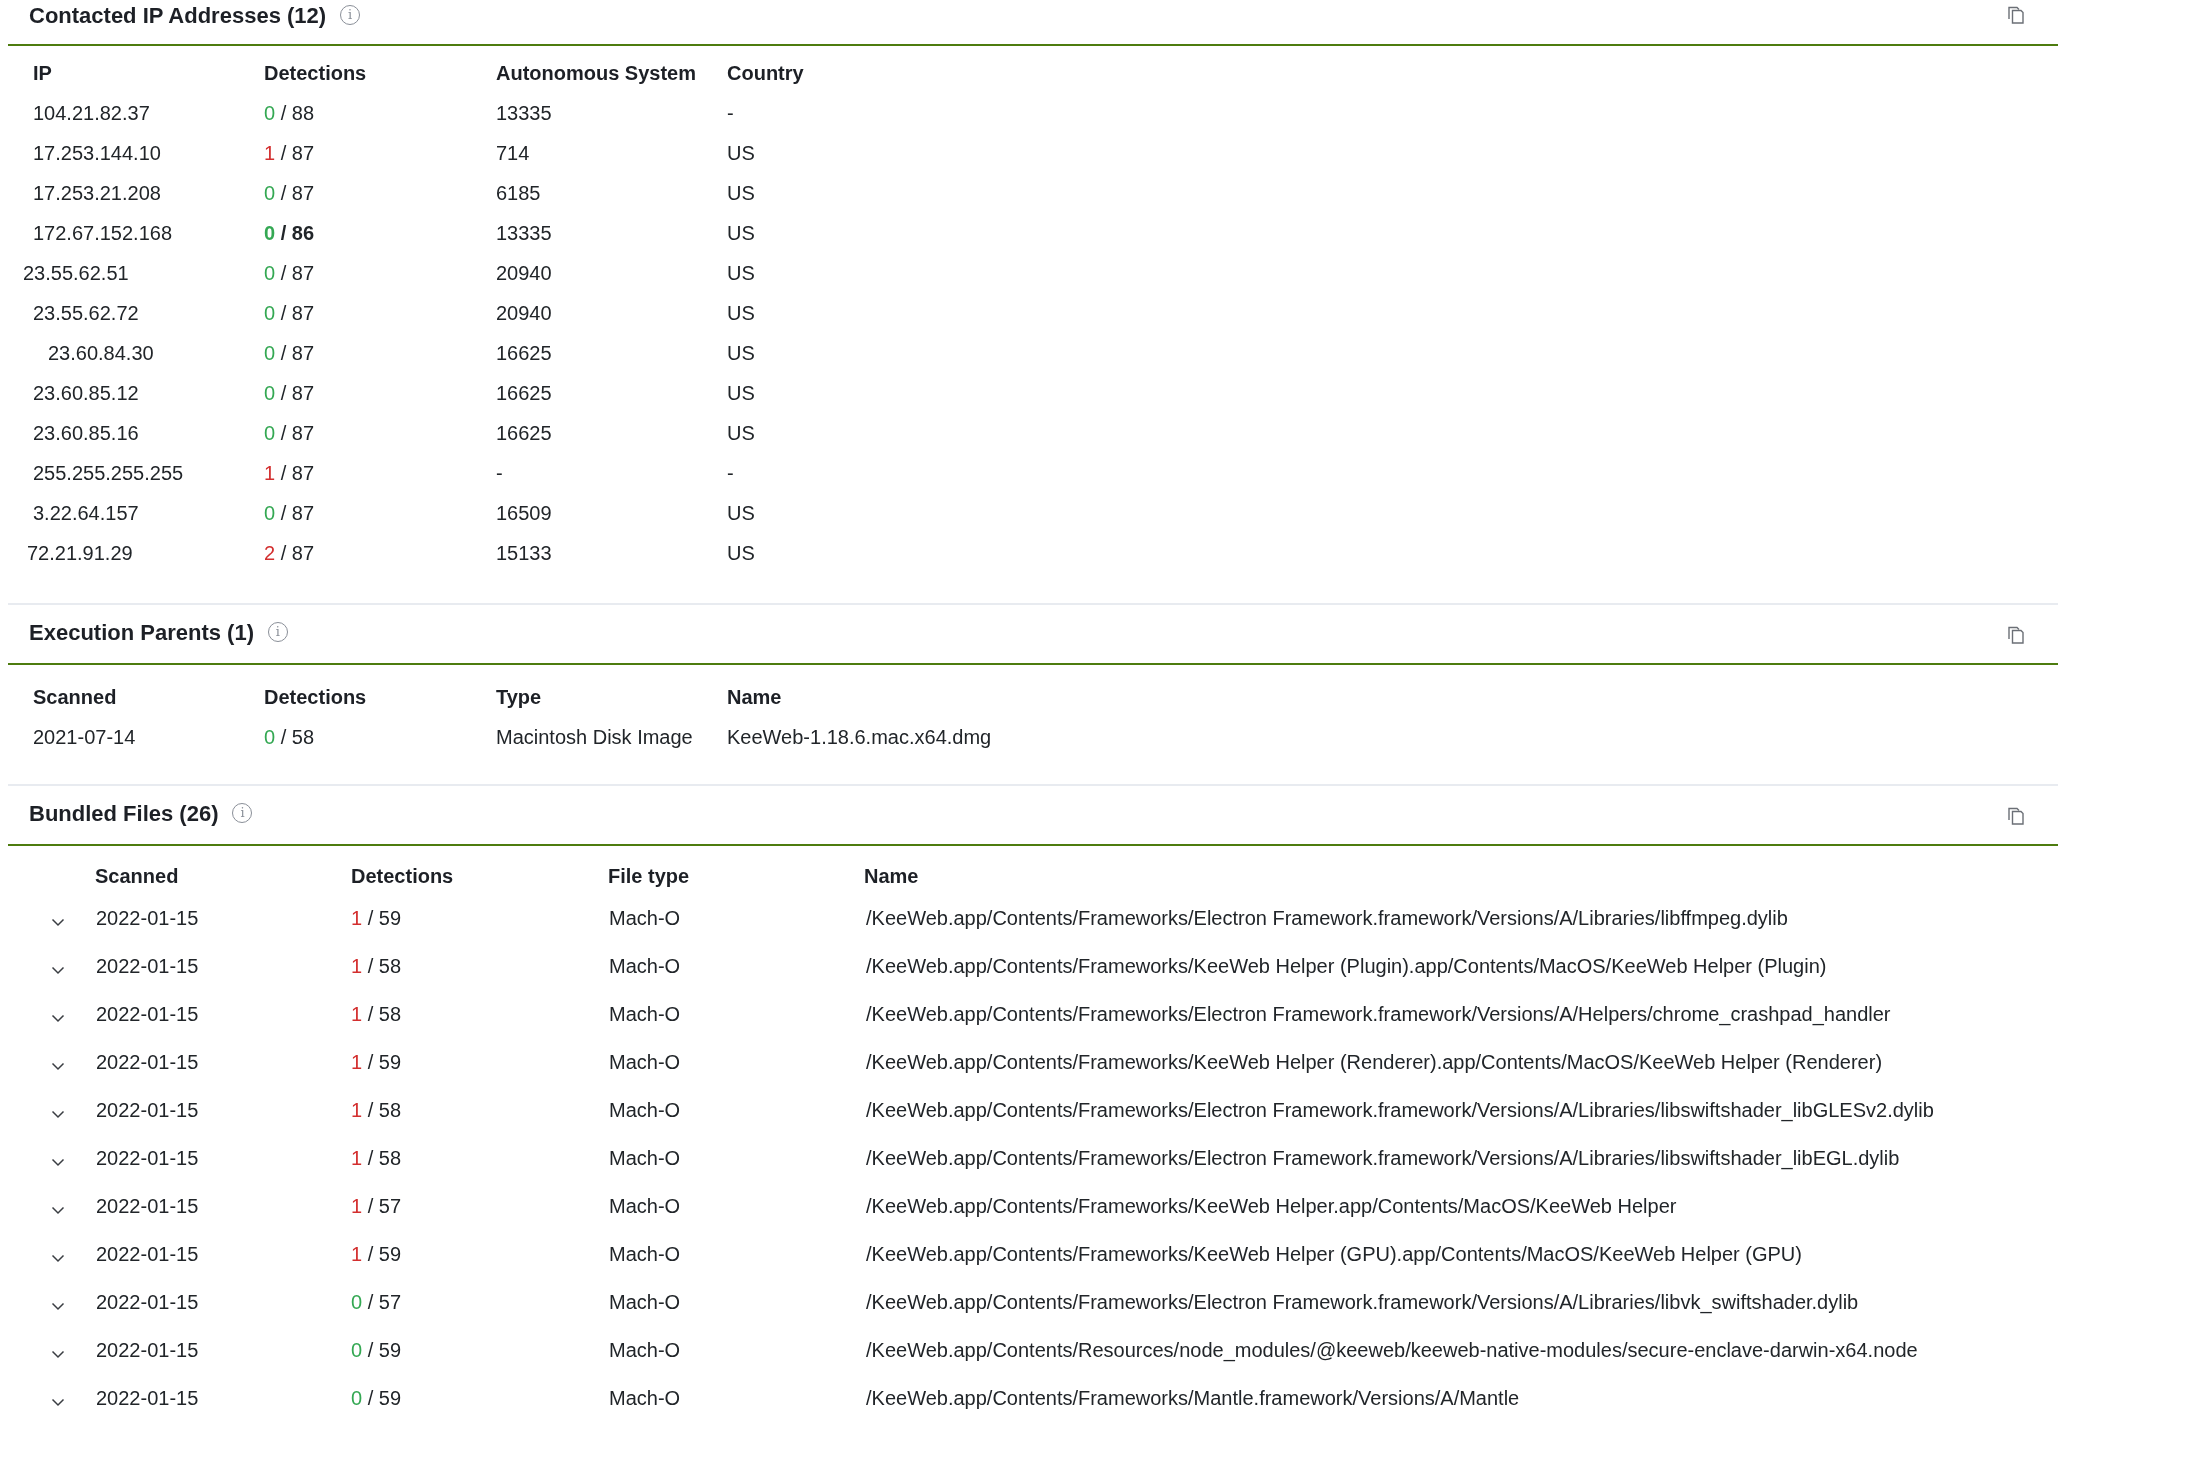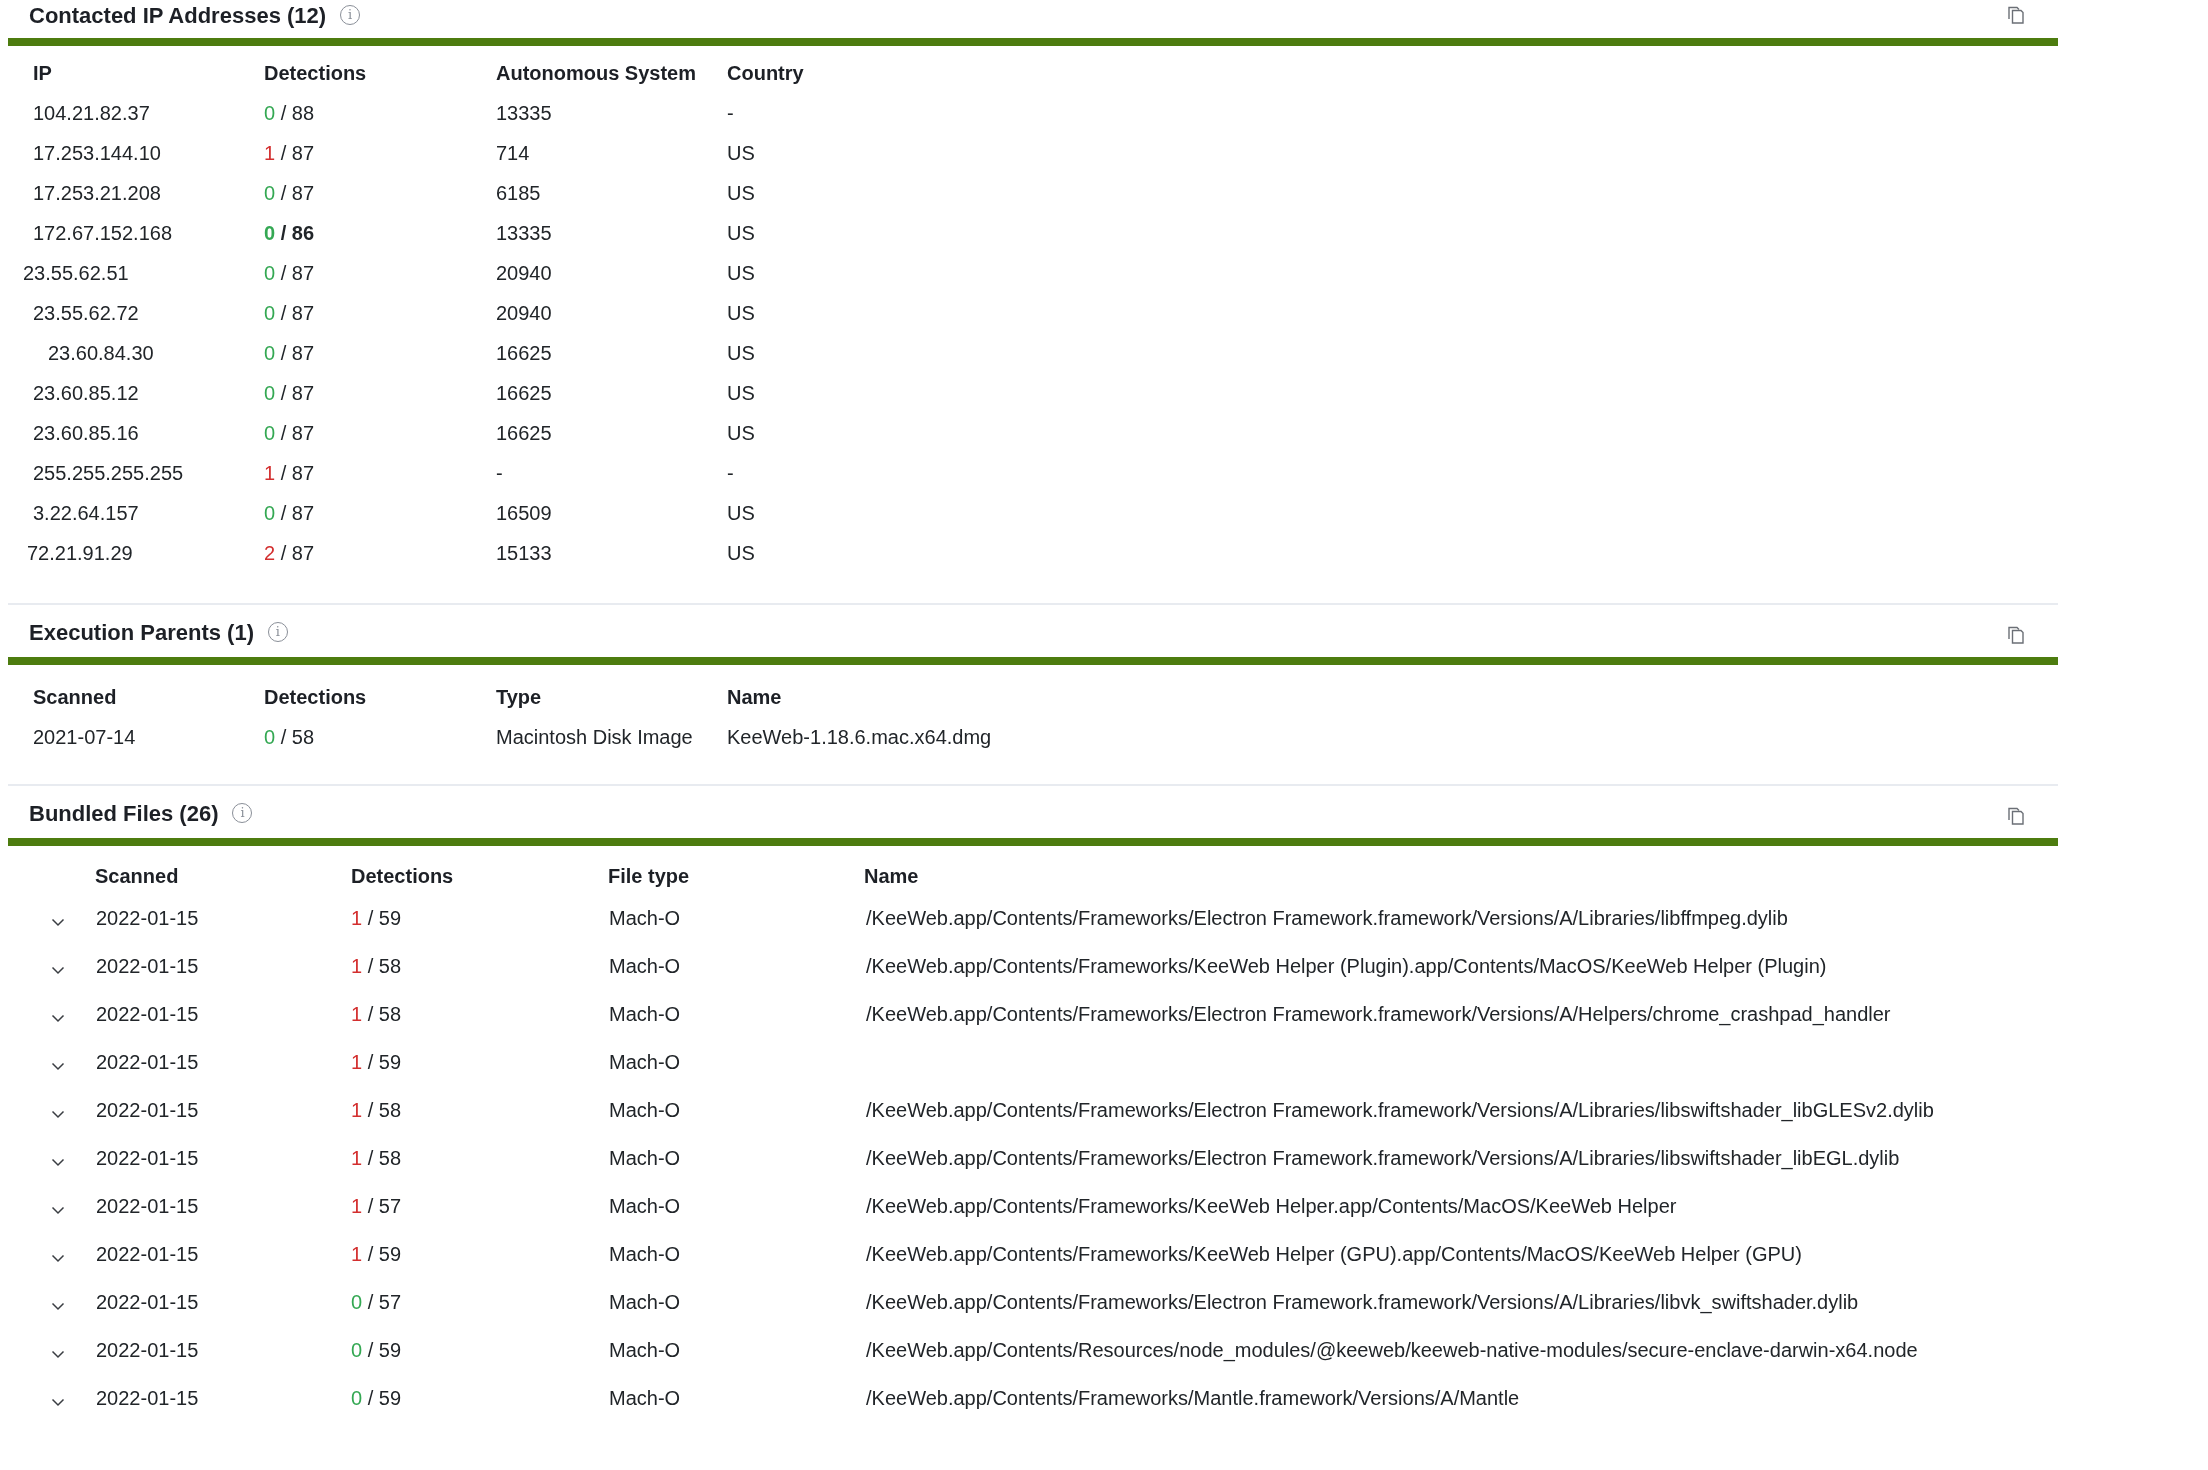--- a/index.html
+++ b/index.html
@@ -1,20 +1,20 @@
 <!DOCTYPE html>
 <html><head>
 <meta charset="utf-8">
 <style>
   * { box-sizing: border-box; margin: 0; padding: 0; }
   html, body { width: 2208px; height: 1470px; background: #ffffff; overflow: hidden; }
   body { font-family: "Liberation Sans", sans-serif; color: #212529; position: relative; }
 
   .section { position: absolute; left: 8px; width: 2050px; }
-  .section-header { position: relative; height: 60px; border-bottom: 8px solid #4d7c0f; }
+  .section-header { position: relative; height: 60px; border-bottom: 2px solid #4d7c0f; }
   .section-title {
     position: absolute; left: 21px; top: 0; height: 30px; line-height: 30px;
     font-size: 22px; font-weight: bold; color: #1d2026; white-space: nowrap;
   }
   .info-icon {
     display: inline-block; width: 20px; height: 20px; border: 1.5px solid #8a8f98; border-radius: 50%;
     color: #8a8f98; font-size: 13px; line-height: 17px; text-align: center; font-weight: normal;
     vertical-align: middle; margin-left: 14px; position: relative; top: -2px;
     font-family: "DejaVu Serif", serif;
   }
@@ -217,20 +217,21 @@
         </div>
         <div class="tr td" style="height:48px;">
           <span class="chev">
             <svg viewBox="0 0 14 10">
               <path d="M1.5 2.5L7 8l5.5-5.5" fill="none" stroke="#3a3d42" stroke-width="1.5"></path>
             </svg>
           </span>
           <span class="c" style="left:88px; line-height:48px;">2022-01-15</span>
           <span class="c" style="left:343px;line-height:48px;"><span class="pos">1</span><span> / 59</span></span>
           <span class="c" style="left:601px; line-height:48px;">Mach-O</span>
+          <span class="c" style="left:858px; line-height:48px;">/KeeWeb.app/Contents/Frameworks/KeeWeb Helper (Renderer).app/Contents/MacOS/KeeWeb Helper (Renderer)</span>
         </div>
         <div class="tr td" style="height:48px;">
           <span class="chev">
             <svg viewBox="0 0 14 10">
               <path d="M1.5 2.5L7 8l5.5-5.5" fill="none" stroke="#3a3d42" stroke-width="1.5"></path>
             </svg>
           </span>
           <span class="c" style="left:88px; line-height:48px;">2022-01-15</span>
           <span class="c" style="left:343px;line-height:48px;"><span class="pos">1</span><span> / 58</span></span>
           <span class="c" style="left:601px; line-height:48px;">Mach-O</span>

